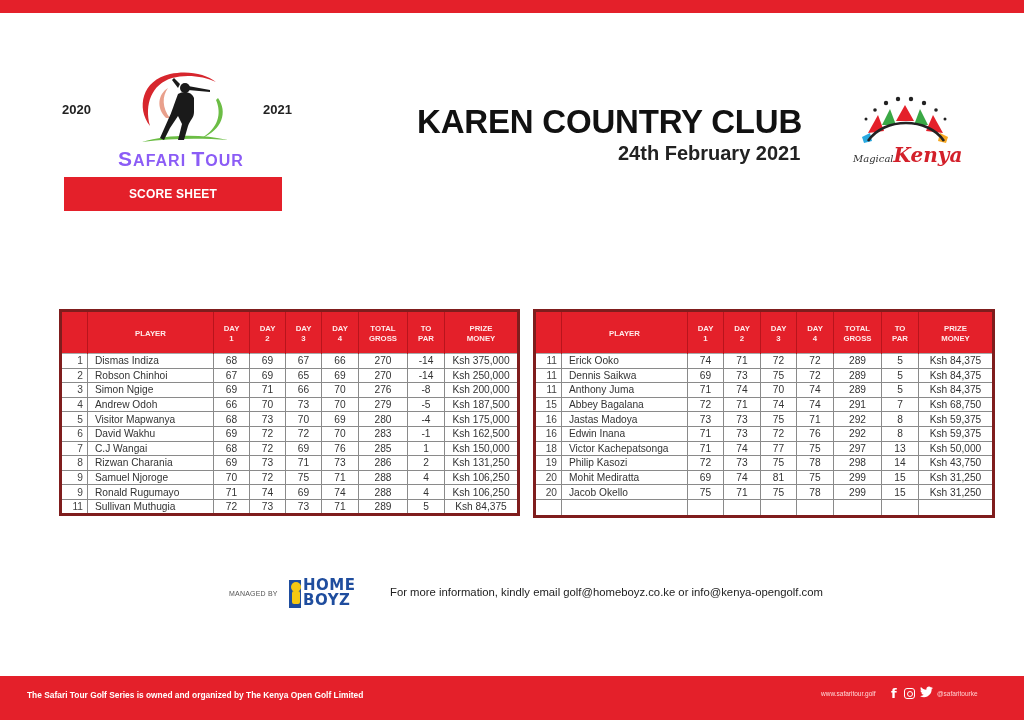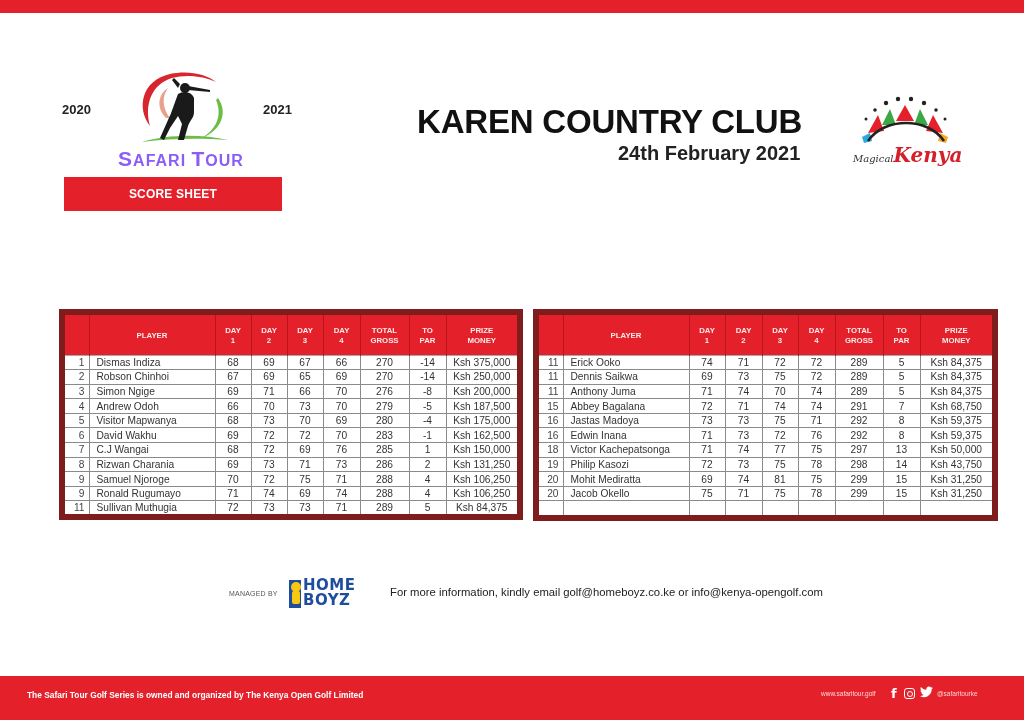--- a/index.html
+++ b/index.html
@@ -36,21 +36,21 @@
   table.scores th:last-child { border-right: none; }
   table.scores td { height: 14.6px; border: 1px solid #8a8a8a; border-top: 1px solid #a8a8a8;
     text-align: center; color: #333; padding: 0; line-height: 13px; white-space: nowrap; }
   table.scores td.pos { text-align: right; padding-right: 4px; color: #444; }
   table.scores td.player { text-align: left; padding-left: 7px; }
   table.scores td.prize { text-align: center; }
   table.scores tr.empty td { height: 17px; }
 
   .left-table { left: 59px; top: 309px; width: 458px; }
   .right-table { left: 533px; top: 309px; width: 459px; }
-  table.scores { border: 6px solid #7f1d1d; }
+  table.scores { border: 3px solid #7f1d1d; }
 
   .managed-by { position: absolute; left: 229px; top: 590px; font-size: 7px; color: #555; letter-spacing: 0.2px; }
   .homeboyz { position: absolute; left: 289px; top: 578px; width: 82px; height: 32px; }
   .homeboyz-text { position: absolute; left: 303px; top: 578px; font-weight: 900; font-size: 15px; line-height: 15px;
     color: #1f4d9e; letter-spacing: 0.5px; font-family: "DejaVu Sans", sans-serif; }
   .info-text { position: absolute; left: 390px; top: 586px; font-size: 11.3px; color: #222; white-space: nowrap; }
 
   .bottom-bar { position: absolute; left: 0; top: 676px; width: 1024px; height: 44px; background: #e4202a; }
   .bottom-left { position: absolute; left: 27px; top: 690px; color: #fff; font-weight: bold; font-size: 8.4px; white-space: nowrap; }
   .bottom-url { position: absolute; left: 821px; top: 690px; color: #ffd9d9; font-size: 6.5px; white-space: nowrap; }

